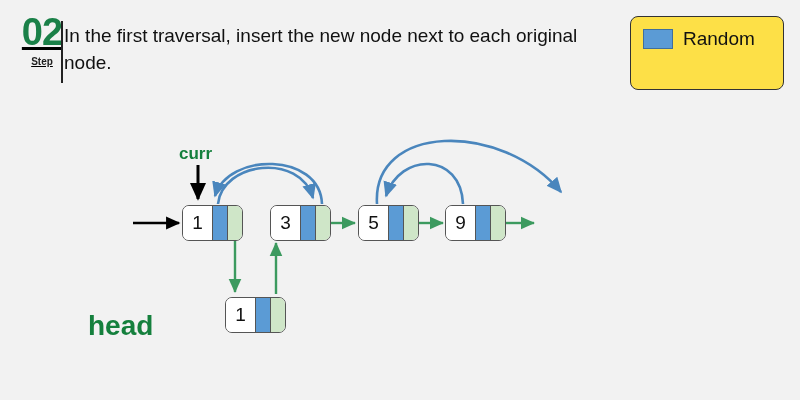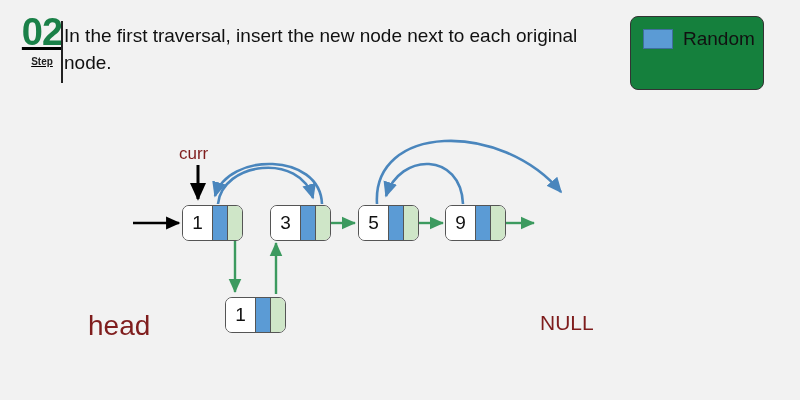--- a/index.html
+++ b/index.html
@@ -55,22 +55,22 @@
     width: 520px;
     font-size: 19px;
     color: #111111;
     line-height: 27px;
   }
 
   
   #legend {
     position: absolute;
     left: 630px; top: 16px;
-    width: 134px; height: 74px;
-    background: #15803d;
+    width: 154px; height: 74px;
+    background: #fde047;
     border: 1.5px solid #333333;
     border-radius: 8px;
     box-sizing: border-box;
     padding: 9px 0 0 12px;
   }
   .legend-row {
     display: flex;
     align-items: center;
     height: 26px;
     margin-bottom: 2px;
@@ -128,22 +128,23 @@
     border-right: 1.5px solid #555555;
   }
   .cell-next {
     flex: 1 1 auto;
     background: #cfe6c8;
   }
 
   .text-label {
     position: absolute;
     font-size: 20px;
-    color: #7f1d1d;
+    color: #15803d;
     white-space: nowrap;
+    font-weight: bold;
   }
   #label-head { left: 88px; top: 206px; font-size: 28px; }
   #label-null { left: 540px; top: 207px; font-size: 21px; }
   #label-curr { left: 179px; top: 40px; font-size: 17px; }
 </style>
 </head>
 <body>
 
 <div id="root">
 
@@ -195,21 +196,20 @@
       <path d="M218,100 C222,58 300,48 313,94" fill="none" stroke="#4a86bd" stroke-width="2.6" marker-end="url(#arrBlue)"></path>
 
       <path d="M322,100 C320,48 228,48 215,92" fill="none" stroke="#4a86bd" stroke-width="2.6" marker-end="url(#arrBlue)"></path>
 
       <path d="M377,100 C372,20 500,16 561,88" fill="none" stroke="#4a86bd" stroke-width="2.6" marker-end="url(#arrBlue)"></path>
 
       <path d="M463,100 C461,48 400,48 386,92" fill="none" stroke="#4a86bd" stroke-width="2.6" marker-end="url(#arrBlue)"></path>
     </svg>
 
     <div class="text-label" id="label-head">head</div>
-    <div class="text-label" id="label-null">NULL</div>
     <div class="text-label" id="label-curr">curr</div>
 
     <div class="node" style="left:182px; top:101px;">
       <div class="cell-value">1</div>
       <div class="cell-random"></div>
       <div class="cell-next"></div>
     </div>
 
     <div class="node" style="left:270px; top:101px;">
       <div class="cell-value">3</div>

